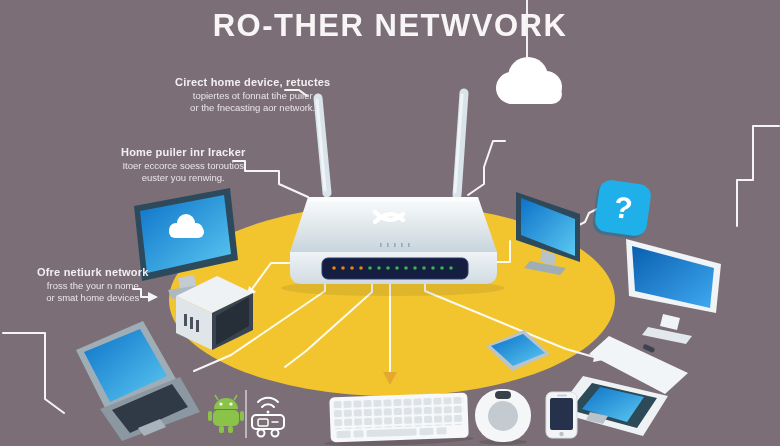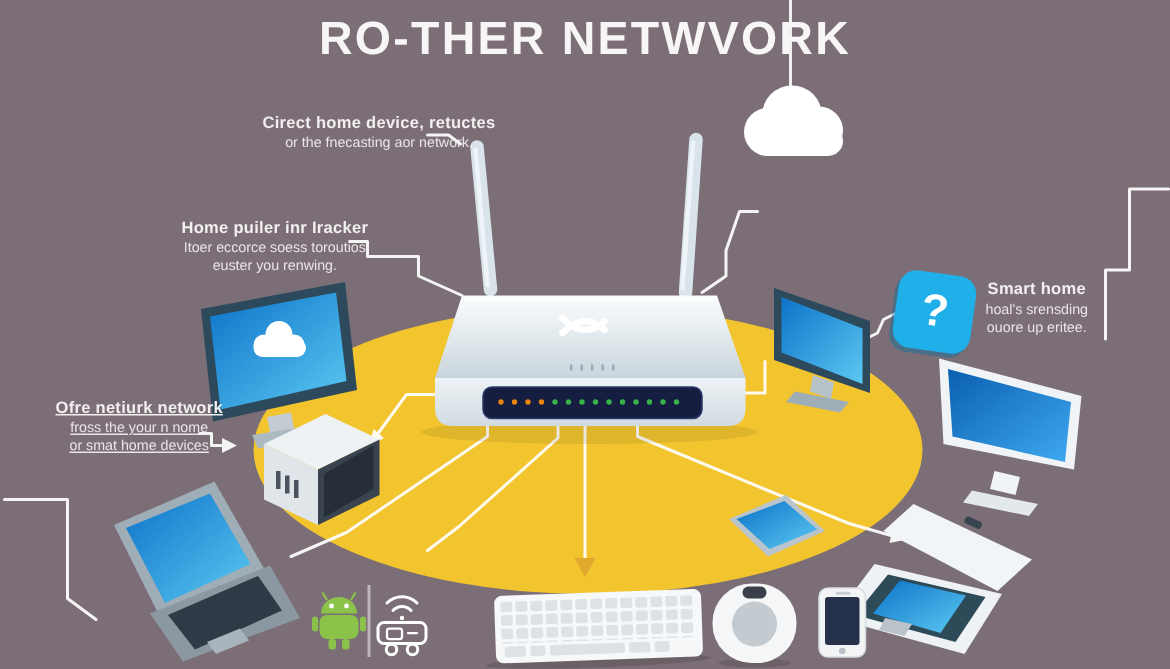--- a/index.html
+++ b/index.html
@@ -225,41 +225,37 @@
         <circle cx="442" cy="268" r="1.8" fill="#37b34a"></circle>
           <circle cx="451" cy="268" r="1.8" fill="#37b34a"></circle>
       </g>
     </g>
   </svg>
 
   <div class="title">RO-THER NETWVORK</div>
 
   <div class="ann" style="left:175px;top:76px;">
     <h3>Cirect home device, retuctes</h3>
+    <p>topiertes ot fonnat tihe puiler</p>
     <p>or the fnecasting aor network.</p>
   </div>
 
   <div class="ann" style="left:121px;top:146px;">
     <h3>Home puiler inr Iracker</h3>
     <p>Itoer eccorce soess toroutios</p>
     <p>euster you renwing.</p>
   </div>
 
-  <div class="ann" style="left:37px;top:266px;text-decoration:underline;">
+  <div class="ann" style="left:37px;top:266px;">
     <h3>Ofre netiurk network</h3>
     <p>fross the your n nome</p>
     <p>or smat home devices</p>
   </div>
 
   <div class="ann" style="left:511px;top:129px;">
   </div>
 
-  <div class="ann" style="left:657px;top:187px;">
-    <h3>Smart home</h3>
-    <p>hoal's srensding</p>
-    <p>ouore up eritee.</p>
-  </div>
 
   <div class="qm">
     <span>?</span>
   </div>
 
 </div>
 
 </body></html>

